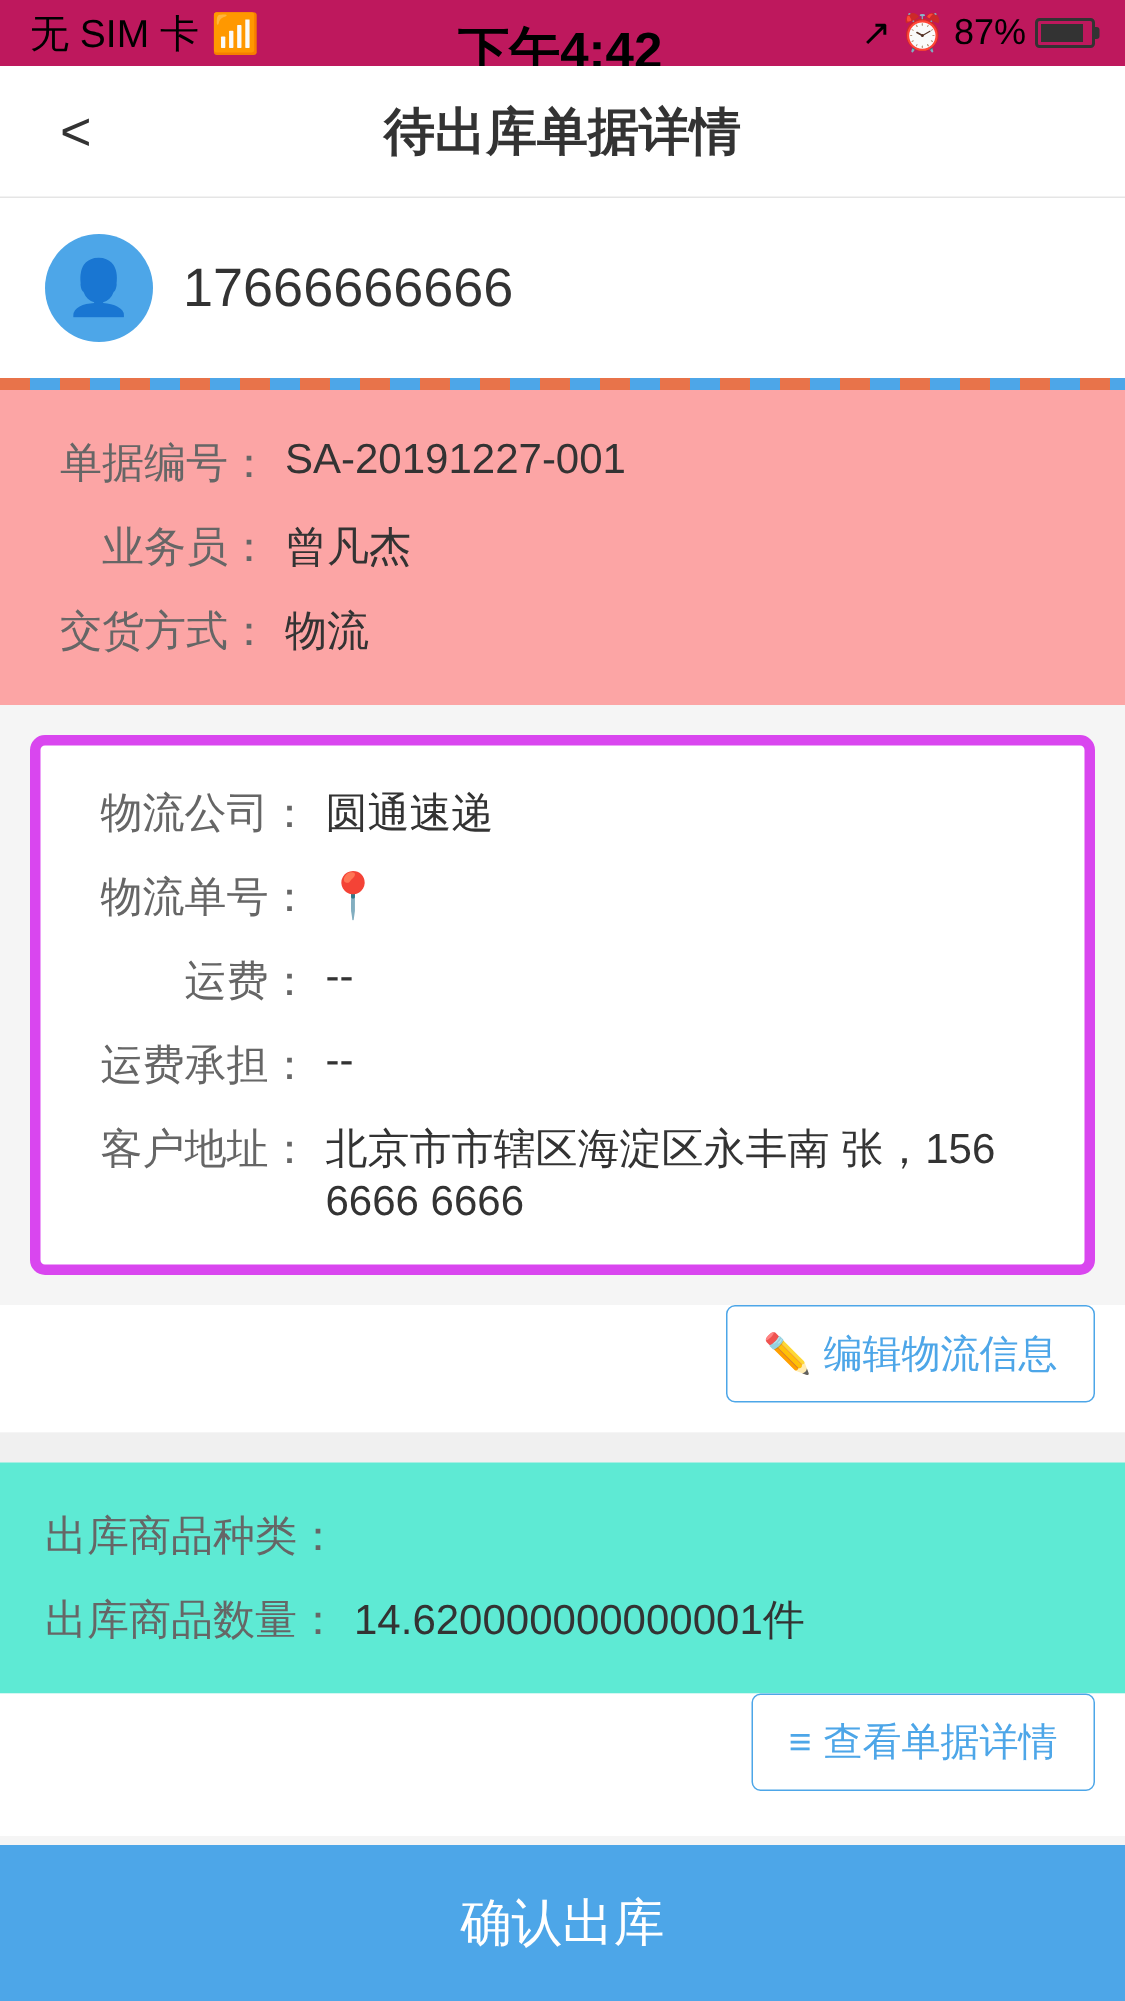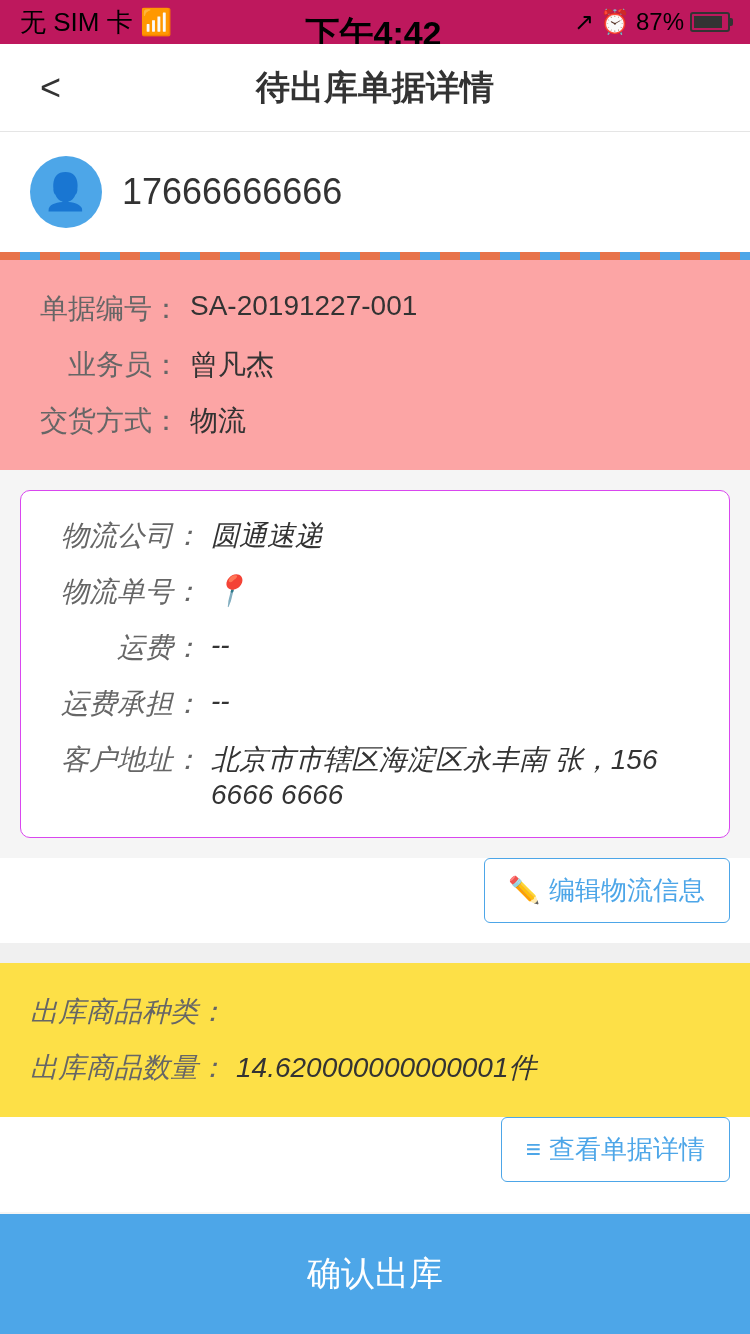--- a/index.html
+++ b/index.html
@@ -132,25 +132,24 @@
       flex-shrink: 0;
     }
     .info-value {
       color: #333;
       flex: 1;
     }
 
     
     .logistics-card {
       background: #fff;
-      border: 1px solid #d946ef;
+      border: 7px solid #d946ef;
       border-radius: 10px;
       margin: 20px 20px;
       padding: 26px 30px;
-      font-style: italic;
     }
     .logistics-row {
       display: flex;
       align-items: flex-start;
       margin-bottom: 18px;
       font-size: 28px;
     }
     .logistics-row:last-child { margin-bottom: 0; }
     .logistics-label {
       color: #666;
@@ -192,23 +191,22 @@
     }
 
     
     .gray-divider {
       height: 20px;
       background: #f0f0f0;
     }
 
     
     .stats-section {
-      background: #fde047;
+      background: #5eead4;
       padding: 30px 30px;
-      font-style: italic;
     }
 
     
     .view-detail-btn-row {
       display: flex;
       justify-content: flex-end;
       padding: 0 20px 30px;
       background: #fff;
     }
     .view-detail-btn {
@@ -223,21 +221,21 @@
       cursor: pointer;
       background: #fff;
     }
 
     
     .confirm-btn-bar {
       position: fixed;
       bottom: 0;
       left: 0;
       width: 750px;
-      height: 120px;
+      height: 104px;
       background: #4da6e8;
       display: flex;
       align-items: center;
       justify-content: center;
       cursor: pointer;
     }
     .confirm-btn-text {
       color: #fff;
       font-size: 34px;
       font-weight: 500;

